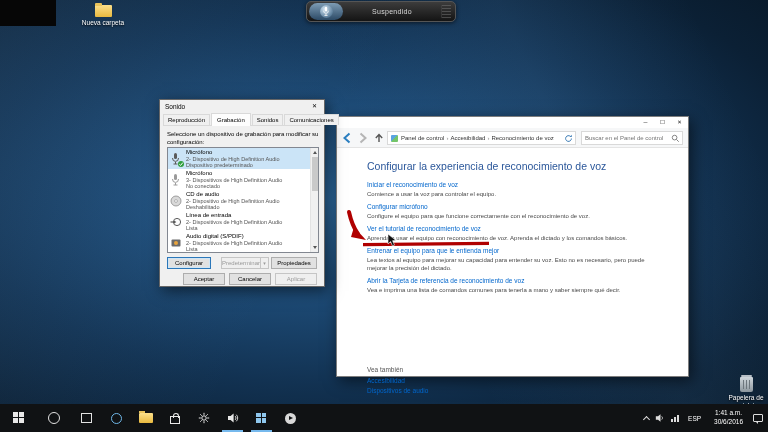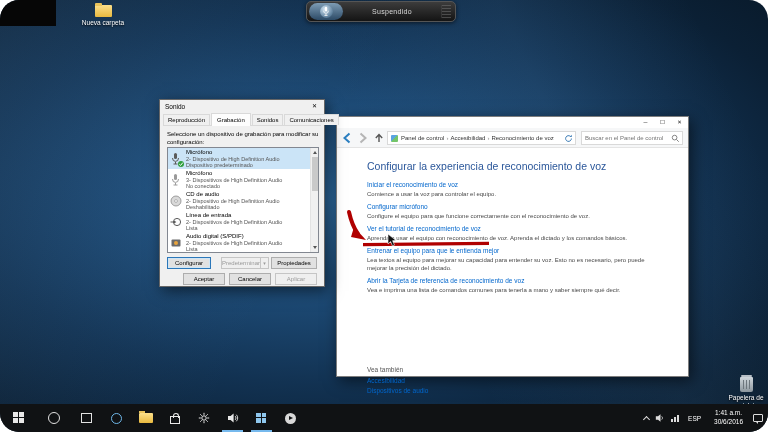--- a/index.html
+++ b/index.html
@@ -2,21 +2,20 @@
 <html><head>
 <meta charset="utf-8">
 <style>
   * { margin:0; padding:0; box-sizing:border-box; }
   html,body { width:768px; height:432px; overflow:hidden; font-family:"Liberation Sans", sans-serif; }
   #desktop { position:relative; width:768px; height:432px; overflow:hidden;
     background:
       linear-gradient(115deg, rgba(130,185,235,0.10) 0%, transparent 42%),
       linear-gradient(65deg, transparent 52%, rgba(110,170,225,0.09) 72%, transparent 92%),
       radial-gradient(ellipse at 42% 46%, #2e6da4 0%, #1d4a75 30%, #123252 56%, #0b2035 80%, #081827 100%);
-    border-radius: 19px;
   }
   .abs { position:absolute; }
 
   
   .desk-icon { position:absolute; width:46px; text-align:center; cursor:default; }
   .desk-label { font-size:6.5px; color:#fff; text-shadow:0 1px 2px #000; line-height:1.25; margin-top:2px; }
   .folder-glyph { width:17px; height:12px; margin:0 auto; background:linear-gradient(#fbdf8b,#e9b93f); border-radius:1px; position:relative; }
   .folder-glyph::before { content:""; position:absolute; top:-2px; left:0; width:7px; height:3px; background:#e9c35b; border-radius:1px 1px 0 0; }
   .bin-glyph { width:13px; height:15px; margin:0 auto; background:linear-gradient(#cfd6db,#8d979e); border-radius:1px 1px 2px 2px; position:relative; }
   .bin-glyph::before { content:""; position:absolute; top:-2px; left:1px; right:1px; height:2px; background:#b7bfc6; border-radius:1px; }

